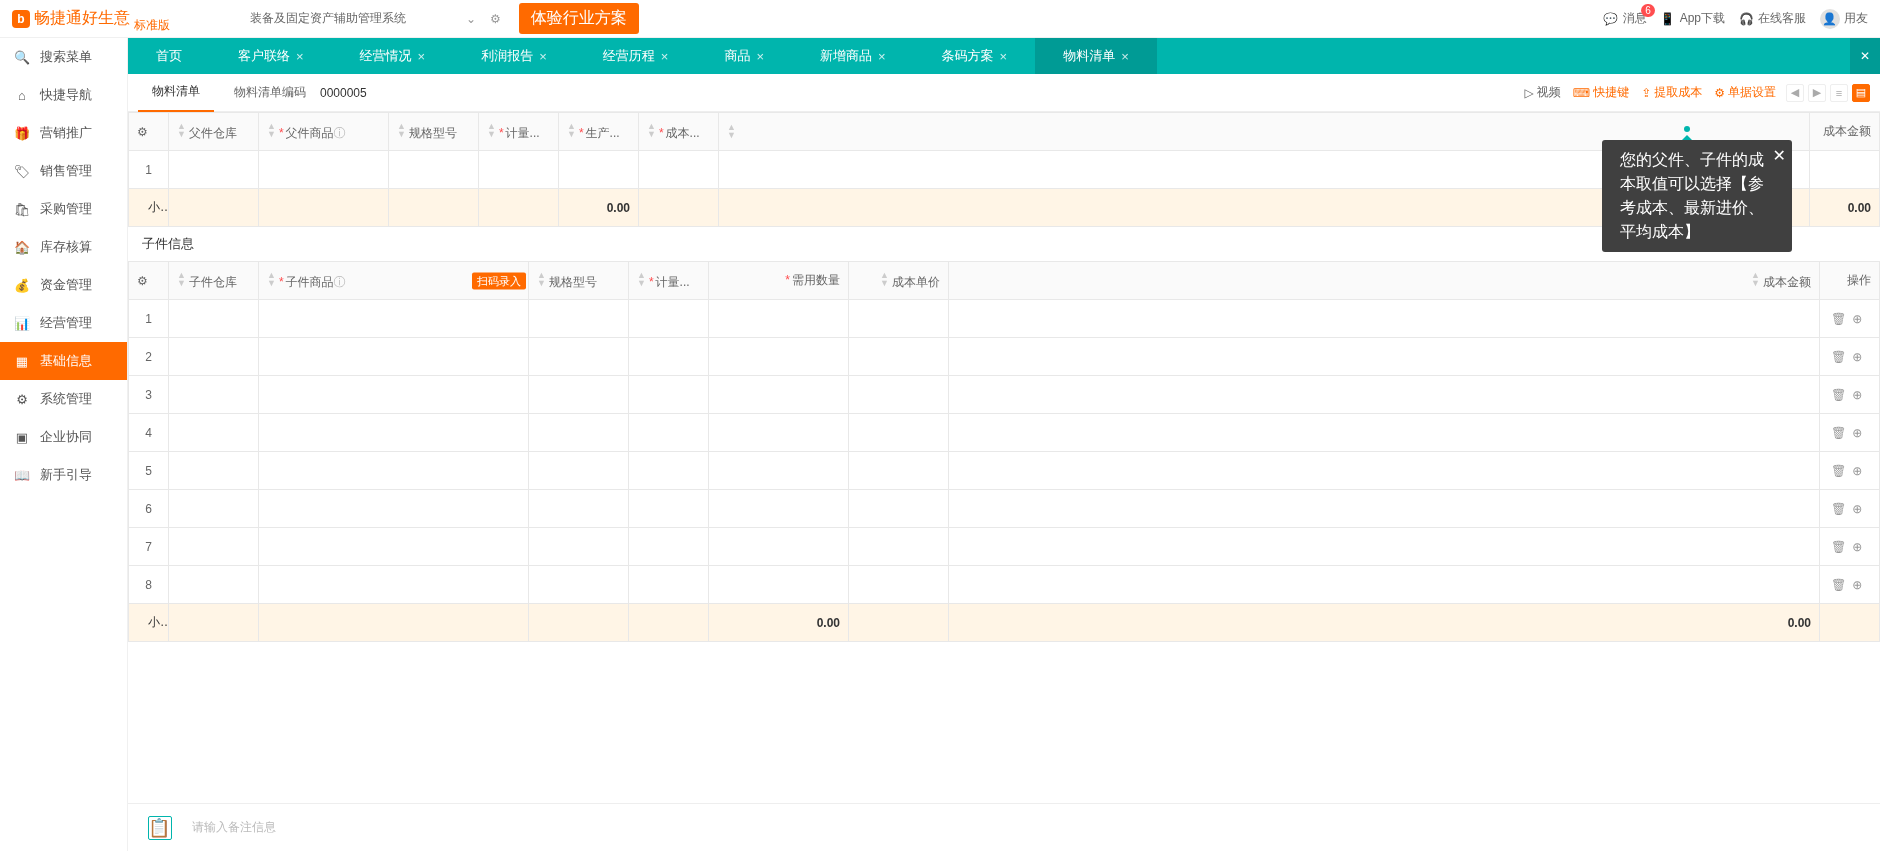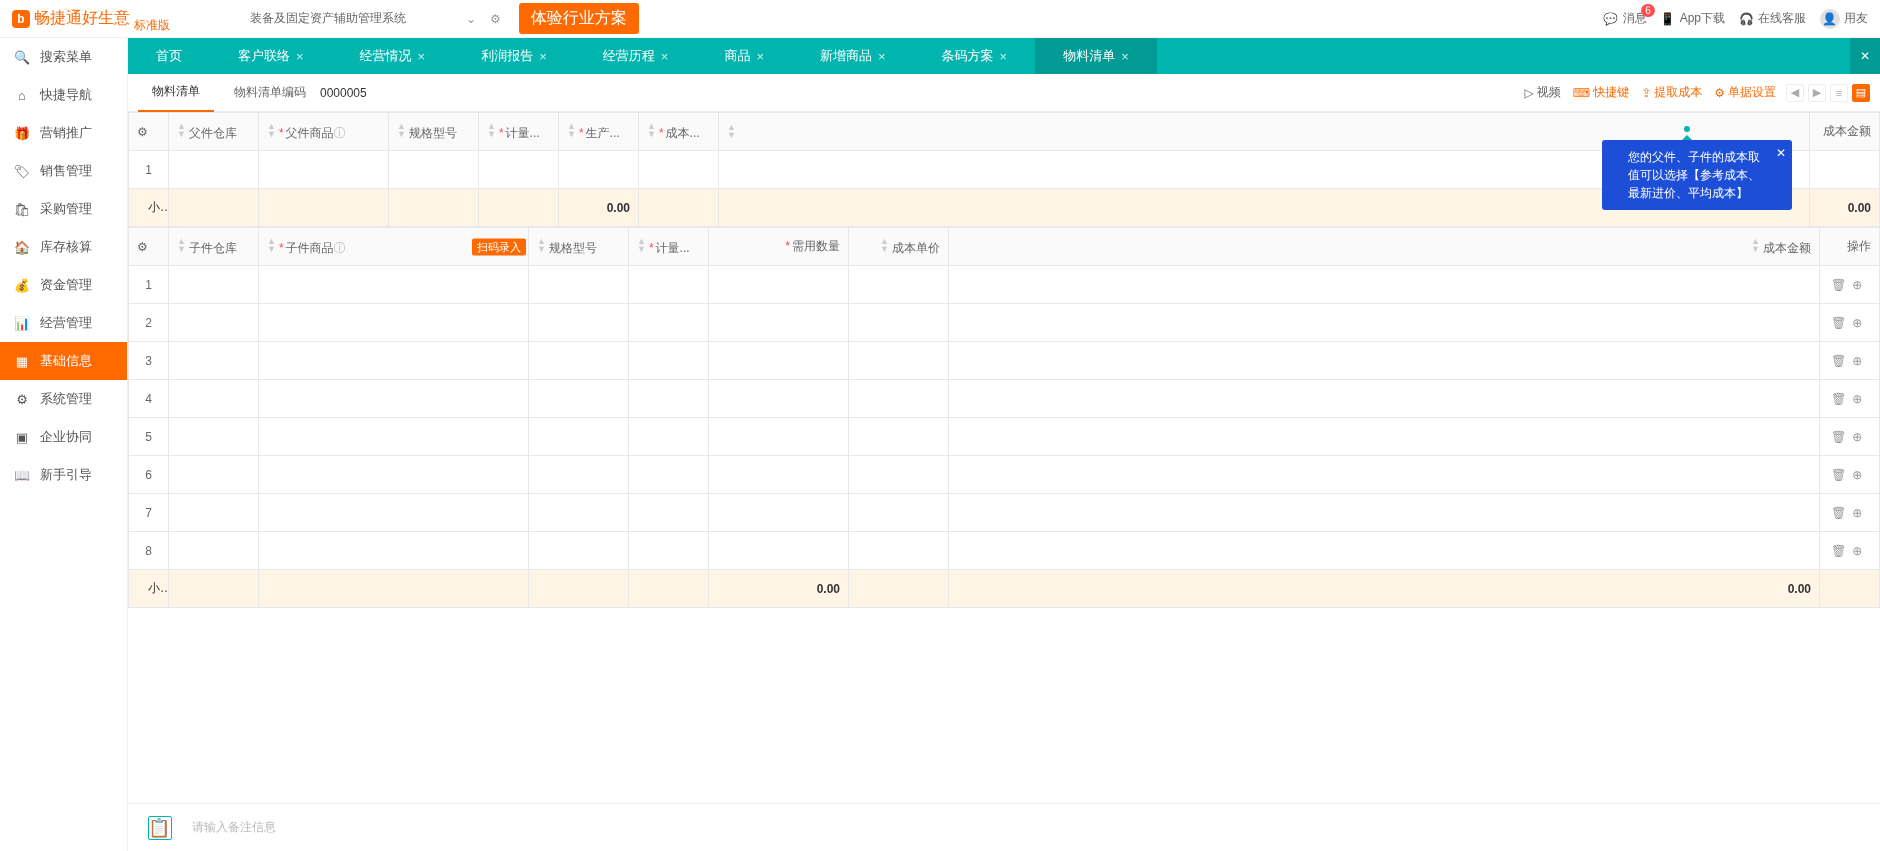--- a/index.html
+++ b/index.html
@@ -71,21 +71,21 @@
 .tbl .num { text-align: right; font-weight: 600; }
 .th-gear { text-align: center; }
 .sort-ic { color: #ccc; font-size: 9px; margin-right: 3px; display: inline-block; line-height: 8px; }
 .req { color: #ff4d4f; margin-right: 2px; }
 .hint { color: #bbb; }
 .scan-badge { position: absolute; right: 2px; top: 50%; transform: translateY(-50%); background: #ff6a00; color: #fff; font-size: 11px; padding: 1px 5px; border-radius: 2px; }
 .op-cell { text-align: center; }
 .op-ic { color: #999; cursor: pointer; margin: 0 3px; display: inline-block; }
 
 
-.tip { position: absolute; background: #1d4ed8; color: #fff; padding: 8px 26px; font-size: 12px; border-radius: 3px; width: 190px; line-height: 1.5; z-index: 100; }
+.tip { position: absolute; background: #404040; color: #fff; padding: 8px 18px; font-size: 16px; border-radius: 3px; width: 190px; line-height: 1.5; z-index: 100; }
 .tip .tip-close { position: absolute; right: 6px; top: 4px; cursor: pointer; }
 .tip-arrow { position: absolute; top: -5px; left: 80px; width: 0; height: 0; border-left: 5px solid transparent; border-right: 5px solid transparent; border-bottom: 5px solid #00b5ad; }
 .tip-dot { position: absolute; top: -14px; left: 82px; width: 6px; height: 6px; background: #00b5ad; border-radius: 50%; }
 
 
 .footer { height: 48px; border-top: 1px solid #eee; display: flex; align-items: center; padding: 0 20px; gap: 20px; background:#fff;}
 .footer-icon { width: 24px; height: 24px; color: #00b5ad; font-size: 18px; border:1px solid #00b5ad; display:flex;align-items:center;justify-content:center;border-radius:2px;}
 .footer-input { flex: 0 0 200px; color: #bbb; }
 
 .scroll-area{flex:1;overflow:auto;position:relative;}
@@ -311,20 +311,21 @@
                   <td></td>
                   <td></td>
                   <td class="num">0.00</td>
                   <td></td>
                   <td></td>
                   <td class="num">0.00</td>
                 </tr>
               </tbody>
           </table>
 
+          <div class="section-title">子件信息</div>
           <table class="tbl">
             <colgroup>
               <col style="width:40px">
                 <col style="width:90px">
                 <col style="width:270px">
                 <col style="width:100px">
               <col style="width:80px">
                 <col style="width:140px">
                 <col style="width:100px">
                 <col>

